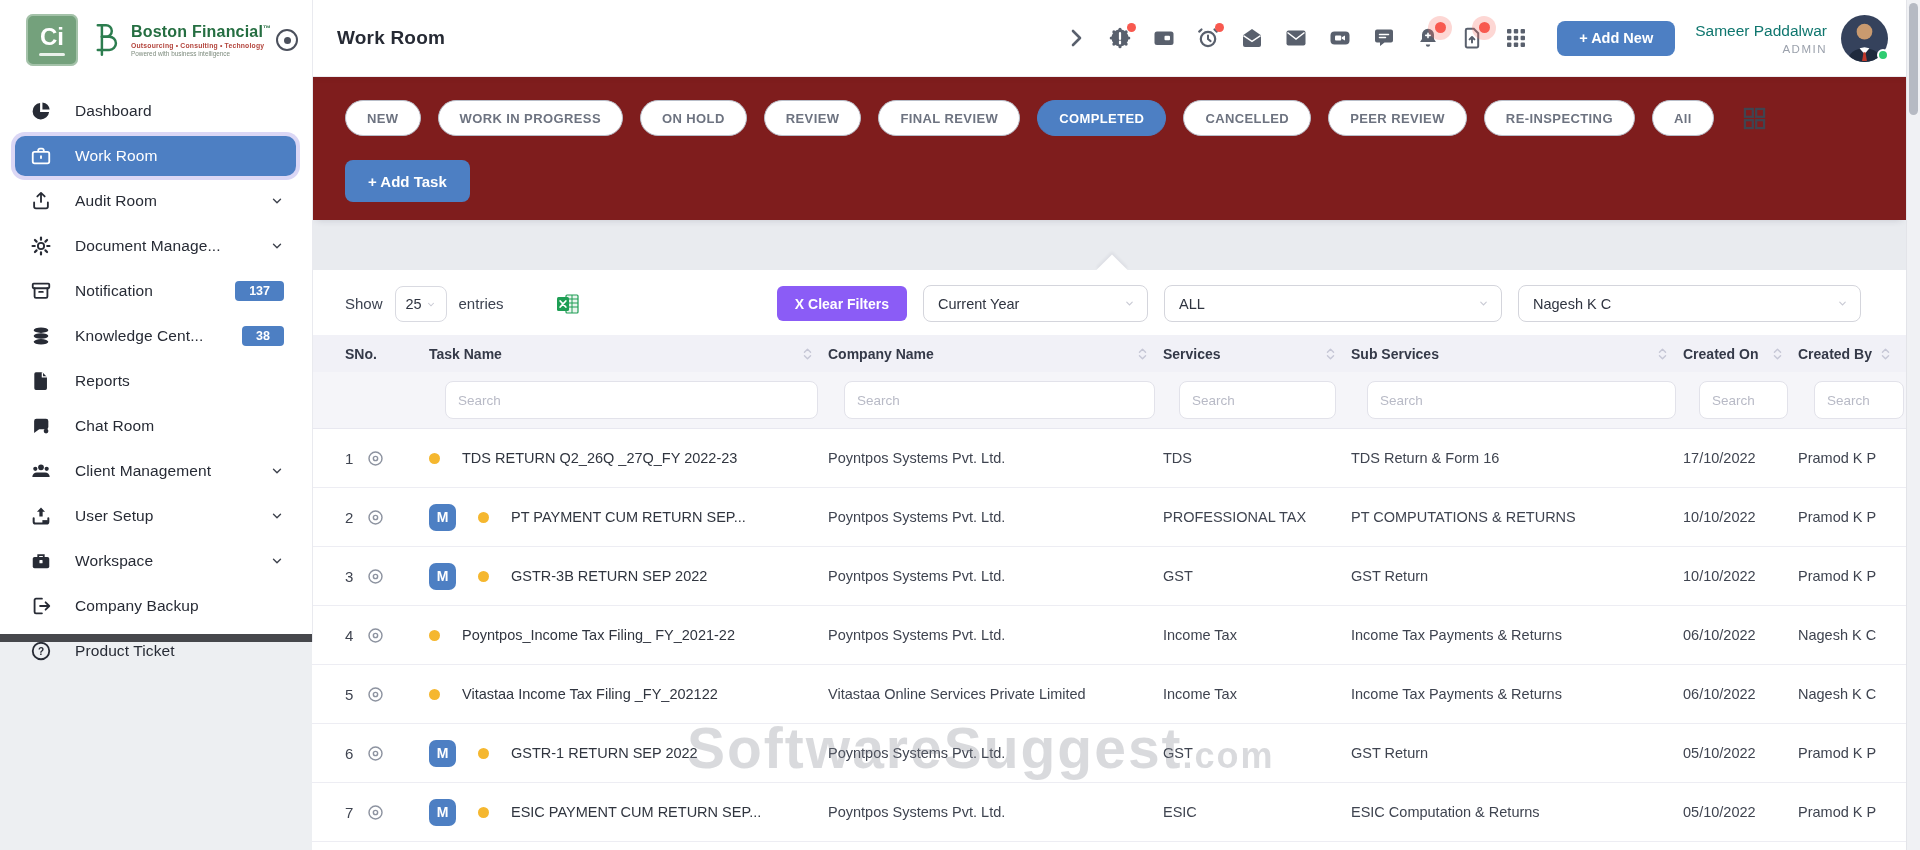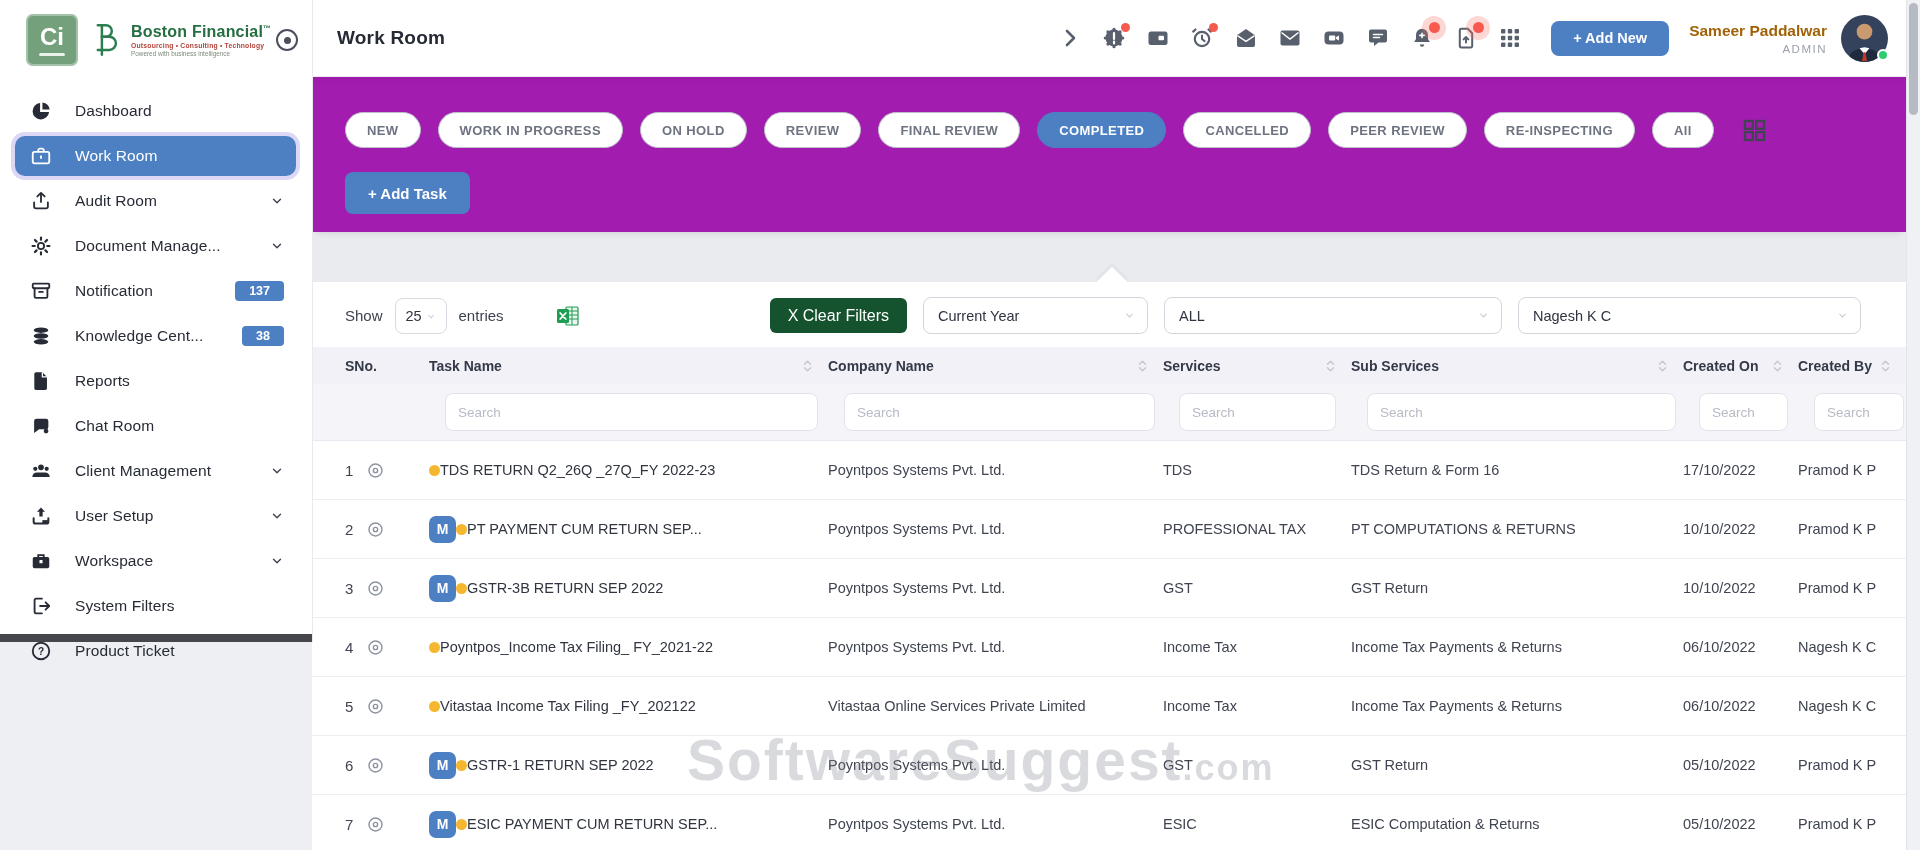--- a/index.html
+++ b/index.html
@@ -49,31 +49,31 @@
   .hicon { position:relative; width:25px; height:25px; color:#5aununused; }
   .hicon { color:#59606d; cursor:pointer; }
   .hicon svg { width:24px; height:24px; display:block; }
   .hicon .dot { position:absolute; top:-3px; right:-3px; width:9px; height:9px; background:#f8594f; border-radius:50%; }
   .hicon .ring { position:absolute; top:-10px; right:-11px; width:24px; height:24px; border-radius:50%;
                  background:rgba(248,110,100,.28); display:flex; align-items:center; justify-content:center; }
   .hicon .ring i { width:11px; height:11px; border-radius:50%; background:#f8594f; display:block; }
   .btn-add-new { margin-left:28px; height:35px; padding:0 22px; background:#4d7fc3; border:none; border-radius:8px;
                  color:#fff; font-size:14.5px; font-weight:700; font-family:inherit; cursor:pointer; white-space:nowrap; }
   .userblock { margin-left:20px; text-align:right; }
-  .user-name { font-size:15.5px; font-weight:700; color:#a16207; white-space:nowrap; }
+  .user-name { font-size:15.5px; font-weight:400; color:#0f766e; white-space:nowrap; }
   .user-role { font-size:11.5px; color:#9ba1ac; letter-spacing:1.5px; margin-top:3px; }
   .avatar { position:relative; margin-left:14px; width:47px; height:47px; flex:0 0 47px; cursor:pointer; }
   .avatar .pic { width:47px; height:47px; border-radius:50%; overflow:hidden; display:block; }
   .avatar .status { position:absolute; right:-1px; bottom:1px; width:12px; height:12px; background:#2ecc71;
                     border:2px solid #fff; border-radius:50%; }
 
   .content { position:relative; flex:1; display:flex; flex-direction:column; background:#e9ebef; overflow:hidden; }
 
   
-  .filters-panel { background:#a21caf; padding:36px 26px 18px 33px; box-shadow:0 5px 7px -5px rgba(40,40,70,.18); }
+  .filters-panel { background:#7f1d1d; padding:24px 26px 18px 33px; box-shadow:0 5px 7px -5px rgba(40,40,70,.18); }
   .pills { display:flex; align-items:center; flex-wrap:nowrap; gap:17px; }
   .pill { height:36px; padding:0 21px; display:flex; align-items:center; border:1.5px solid #b9bec9; border-radius:18px;
           background:#fff; color:#6d7380; font-size:13px; font-weight:600; letter-spacing:.4px; cursor:pointer;
           font-family:inherit; white-space:nowrap; }
   .pill.active { background:#4d7fc3; border-color:#4d7fc3; color:#fff; }
   .grid-view { margin-left:10px; width:27px; height:27px; color:#3f4450; cursor:pointer; }
   .grid-view svg { width:27px; height:27px; }
   .btn-add-task { margin-top:24px; height:42px; padding:0 23px; background:#4d7fc3; border:none; border-radius:8px;
                   color:#fff; font-size:15px; font-weight:600; font-family:inherit; cursor:pointer; }
 
@@ -84,22 +84,22 @@
   
   .card { position:relative; flex:1; background:#fff; overflow:hidden; }
   .toolbar { display:flex; align-items:center; padding:15px 45px 13px 33px; }
   .tb-label { font-size:15px; color:#3c4250; }
   .pagesize { margin:0 12px; width:52px; height:36px; border:1px solid #d9dae1; border-radius:8px; background:#fff;
               display:flex; align-items:center; justify-content:center; gap:4px; font-size:14.5px; color:#2f3440; cursor:pointer; }
   .pagesize .car { width:10px; height:10px; color:#c9cad4; }
   .excel { margin-left:52px; width:24px; height:24px; cursor:pointer; }
   .excel svg { width:24px; height:24px; }
   .tb-spacer { flex:1; }
-  .btn-clear { height:35px; padding:0 18px; background:#14532d; border:none; border-radius:6px; color:#fff;
-               font-size:16px; font-weight:400; font-family:inherit; cursor:pointer; white-space:nowrap; }
+  .btn-clear { height:35px; padding:0 18px; background:#8b5cf6; border:none; border-radius:6px; color:#fff;
+               font-size:14px; font-weight:700; font-family:inherit; cursor:pointer; white-space:nowrap; }
   .select { height:37px; border:1px solid #d4d5dc; border-radius:8px; background:#fff; display:flex; align-items:center;
             justify-content:space-between; padding:0 12px 0 14px; font-size:14.5px; color:#2f3440; margin-left:16px; cursor:pointer;text-align:center; }
   .select .car, .pagesize .car { display:flex; }
   .select .car svg, .pagesize .car svg { width:11px; height:11px; }
   .sel-year { width:225px; } .sel-all { width:338px; } .sel-user { width:343px; }
 
   .tgrid { display:grid; grid-template-columns:117px 399px 335px 188px 332px 115px auto; align-items:center; }
   .thead { background:#f1f1f7; height:37px; }
   .th { display:flex; align-items:center; justify-content:space-between; font-size:14px; font-weight:700; color:#343948;
         padding-right:14px; cursor:pointer; white-space:nowrap; }
@@ -111,21 +111,21 @@
   .search-input { width:100%; height:38px; border:1px solid #e2e2ea; border-radius:8px; background:#fff; padding:0 12px;
                   font-size:13.5px; color:#3c4250; font-family:inherit; }
   .search-input::placeholder { color:#b8bac6; }
   .si-task{width:373px;} .si-co{width:311px;} .si-sv{width:157px;} .si-sub{width:309px;} .si-on{width:89px;} .si-by{width:90px;}
 
   .trow { height:59px; border-bottom:1px solid #ededf3; font-size:14.5px; color:#3f4450; cursor:pointer; }
   .td { white-space:nowrap; overflow:hidden; }
   .td.sno { display:flex; align-items:center; gap:13px; padding-left:33px; font-size:15px; }
   .eye { width:19px; height:19px; color:#8d93a0; cursor:pointer; }
   .eye svg { width:19px; height:19px; display:block; }
-  .td.task { display:flex; align-items:center; gap:0; padding-right:20px; }
+  .td.task { display:flex; align-items:center; gap:22px; padding-right:20px; }
   .mbadge { width:27px; height:27px; flex:0 0 27px; background:#4d7fc3; border-radius:7px; color:#fff; font-size:14px;
             font-weight:700; display:flex; align-items:center; justify-content:center; }
   .ydot { width:11px; height:11px; flex:0 0 11px; background:#f5b72f; border-radius:50%; }
   .tname { color:#30353f; font-weight:500; overflow:hidden; text-overflow:ellipsis; }
 
   .watermark { position:absolute; left:375px; top:445px; font-weight:700; color:rgba(130,132,142,.30);
                letter-spacing:2px; pointer-events:none; white-space:nowrap; }
   .watermark .wmain { font-size:57px; }
   .watermark .wsuf { font-size:36px; }
 
@@ -286,21 +286,21 @@
               <path d="M6 9l6 6 6-6" fill="none" stroke="currentColor" stroke-width="2.4" stroke-linecap="round" stroke-linejoin="round"></path>
             </svg></span>
         </div>
         <div class="nav-item">
           <span class="icn">
             <svg viewBox="0 0 24 24">
               <path d="M13 4H6.5A1.5 1.5 0 0 0 5 5.5v13A1.5 1.5 0 0 0 6.5 20H13" fill="none" stroke="currentColor" stroke-width="2" stroke-linecap="round"></path>
               <path d="M11 12h9.5M17 8l4 4-4 4" fill="none" stroke="currentColor" stroke-width="2" stroke-linecap="round" stroke-linejoin="round"></path>
             </svg>
           </span>
-          <span class="nav-label">System Filters</span>
+          <span class="nav-label">Company Backup</span>
         </div>
         <div class="nav-item">
           <span class="icn">
             <svg viewBox="0 0 24 24">
               <circle cx="12" cy="12" r="9" fill="none" stroke="currentColor" stroke-width="2"></circle>
               <text x="12" y="16" text-anchor="middle" font-size="11" font-weight="bold" fill="currentColor" font-family="Liberation Sans,sans-serif">?</text>
             </svg>
           </span>
           <span class="nav-label">Product Ticket</span>
         </div>

